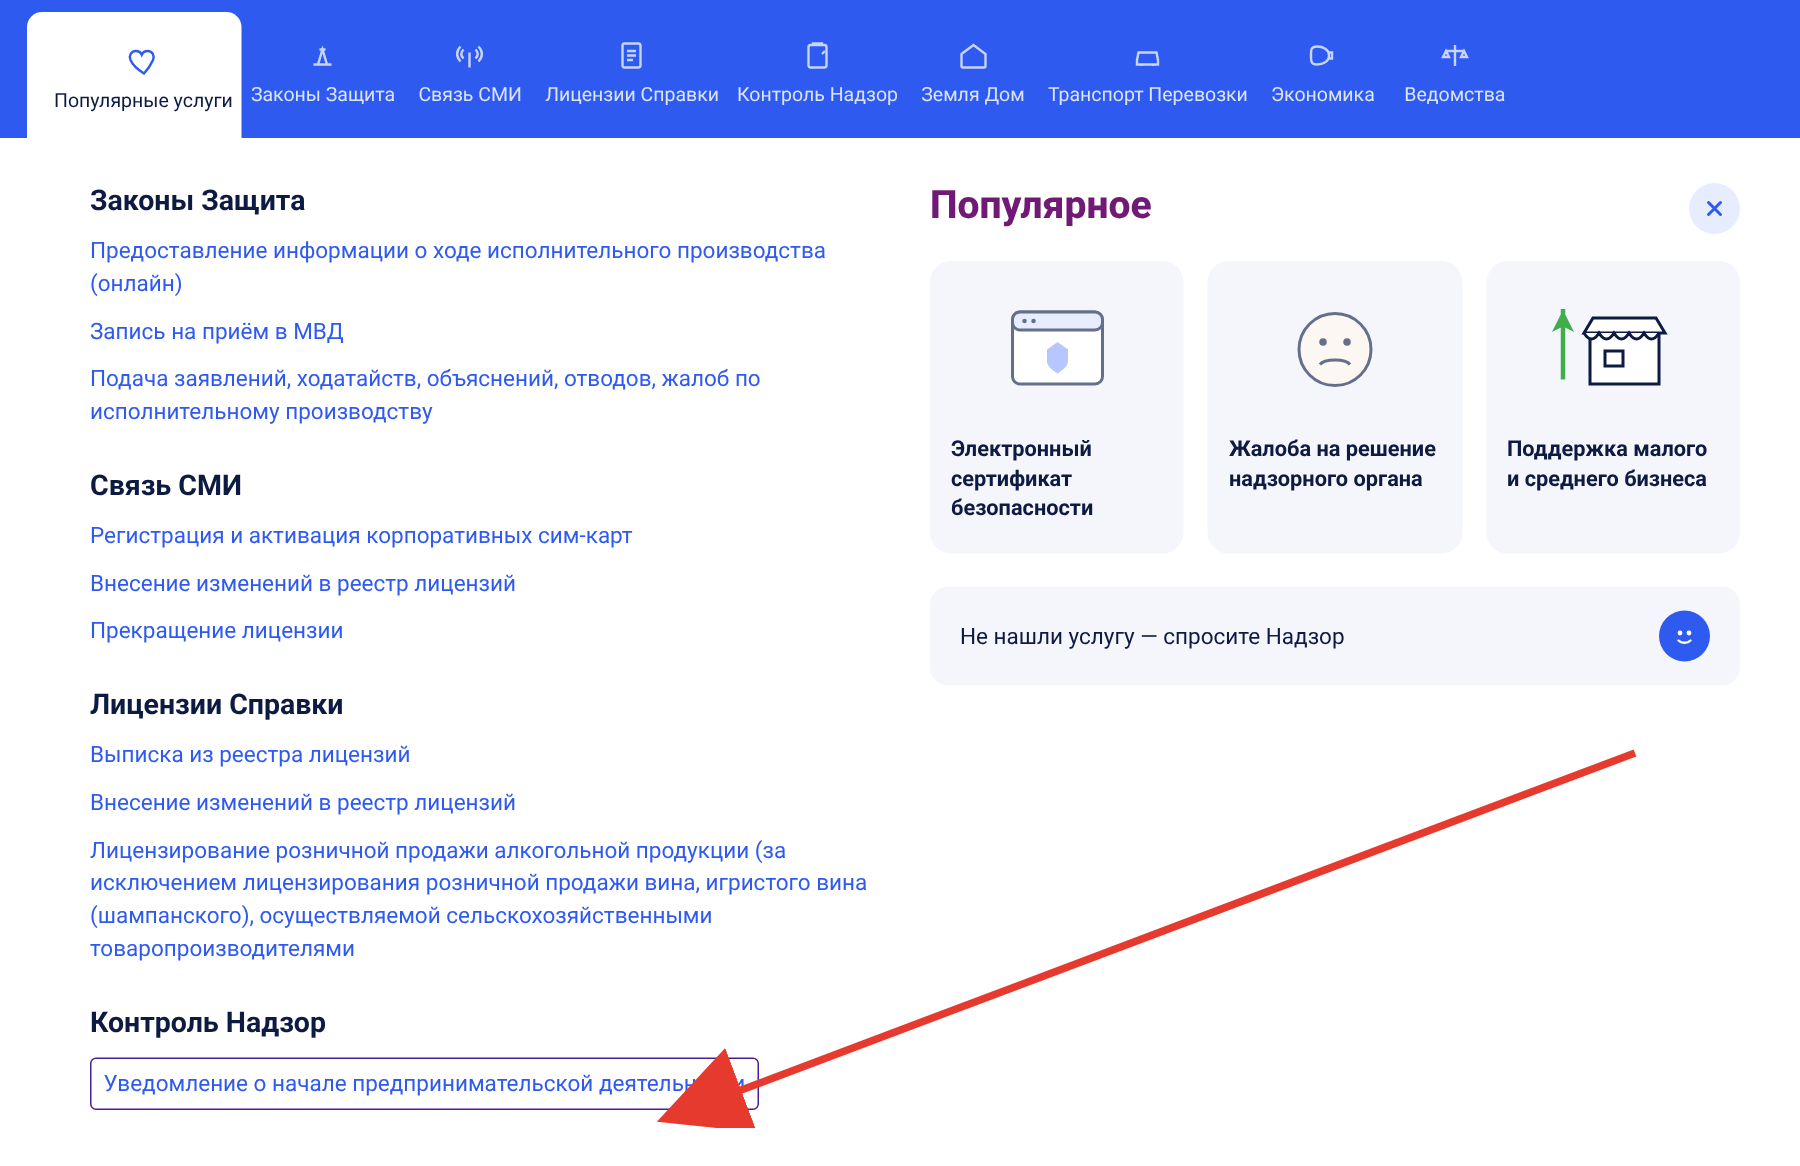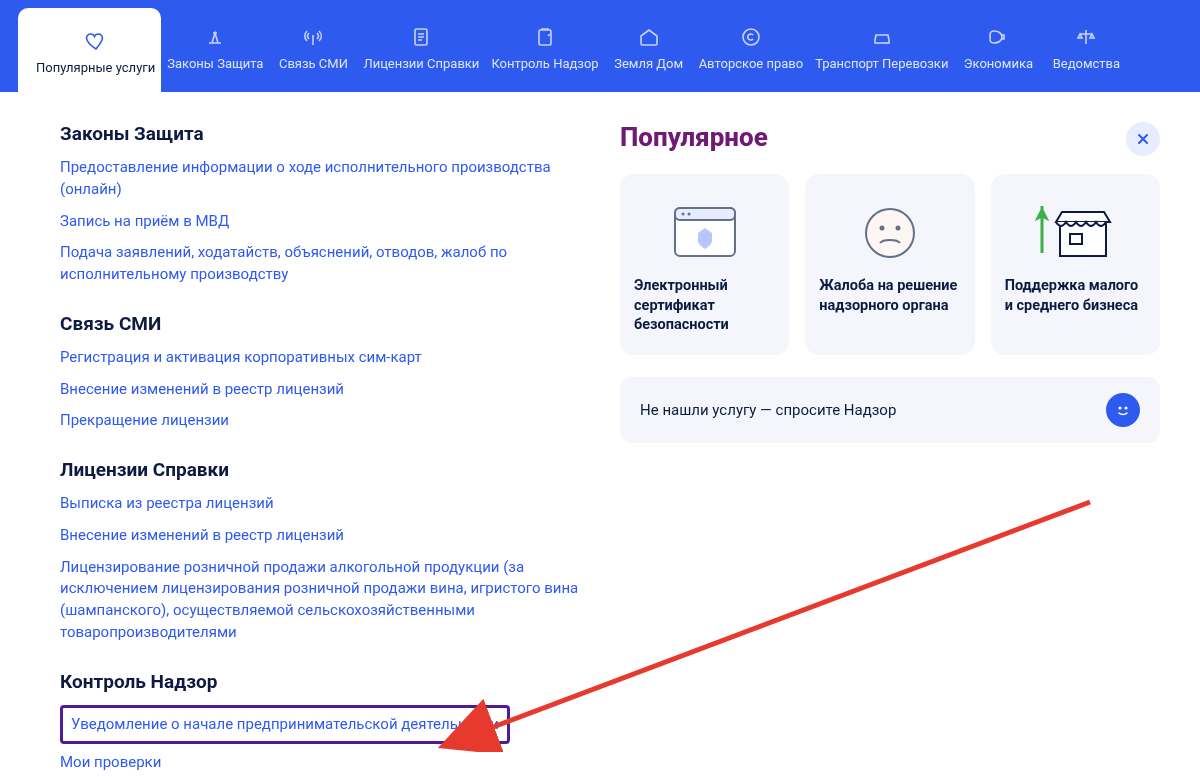--- a/index.html
+++ b/index.html
@@ -56,21 +56,21 @@
   .link {
     display: block;
     color: #2f5af0;
     font-size: 15px;
     line-height: 1.45;
     margin-bottom: 10px;
     text-decoration: none;
     cursor: pointer;
   }
   .highlight-box {
-    border: 3px solid #4c1d95;
+    border: 1px solid #4c1d95;
     border-radius: 4px;
     padding: 6px 8px;
     display: inline-block;
     margin-bottom: 8px;
   }
   .highlight-box .link { margin-bottom: 0; }
   h1.popular {
     font-size: 26px;
     font-weight: 800;
     color: #701a75;
@@ -91,20 +91,21 @@
     gap:16px;
     margin-top: 22px;
   }
   .card {
     flex:1;
     background:#f4f6fb;
     border-radius:14px;
     padding:16px 14px 20px;
     display:flex;
     flex-direction:column;
+    gap:14px;
     cursor:pointer;
   }
   .card .card-img {
     height:86px;
     display:flex;
     align-items:center;
     justify-content:center;
   }
   .card .card-title {
     font-size:14.5px;
@@ -183,29 +184,20 @@
     <span class="ic">
       <svg width="24" height="24" viewBox="0 0 24 24" fill="none" stroke-width="1.6">
           <path d="M4 11l8-6 8 6v8a1 1 0 0 1-1 1H5a1 1 0 0 1-1-1z"></path>
         </svg>
     </span>
     <span>Земля Дом</span>
   </div>
   <div class="tab">
     <span class="ic">
       <svg width="24" height="24" viewBox="0 0 24 24" fill="none" stroke-width="1.6">
-          <circle cx="12" cy="12" r="8"></circle>
-          <path d="M14 10a3 3 0 1 0 0 4"></path>
-        </svg>
-    </span>
-    <span>Авторское право</span>
-  </div>
-  <div class="tab">
-    <span class="ic">
-      <svg width="24" height="24" viewBox="0 0 24 24" fill="none" stroke-width="1.6">
           <path d="M5 15l1-5h12l1 5v3H5zM8 18v1M16 18v1"></path>
         </svg>
     </span>
     <span>Транспорт Перевозки</span>
   </div>
   <div class="tab">
     <span class="ic">
       <svg width="24" height="24" viewBox="0 0 24 24" fill="none" stroke-width="1.6">
           <path d="M8 6c4 0 8 2 8 6s-4 6-8 6-4-2-4-6 0-6 4-6zM16 10h2v4h-2"></path>
         </svg>
@@ -245,21 +237,20 @@
       <a class="link">Выписка из реестра лицензий</a>
       <a class="link">Внесение изменений в реестр лицензий</a>
       <a class="link">Лицензирование розничной продажи алкогольной продукции (за исключением лицензирования розничной продажи вина, игристого вина (шампанского), осуществляемой сельскохозяйственными товаропроизводителями</a>
     </div>
 
     <div class="group">
       <h2 class="section-head">Контроль Надзор</h2>
       <div class="highlight-box">
         <a class="link">Уведомление о начале предпринимательской деятельности</a>
       </div>
-      <a class="link">Мои проверки</a>
       
     </div>
 
   </div>
 
   <div class="right">
     <div class="close-x">
       <svg width="16" height="16" viewBox="0 0 16 16">
           <path d="M4 4l8 8M12 4l-8 8" stroke="#2f5af0" stroke-width="2" stroke-linecap="round"></path>
         </svg>

